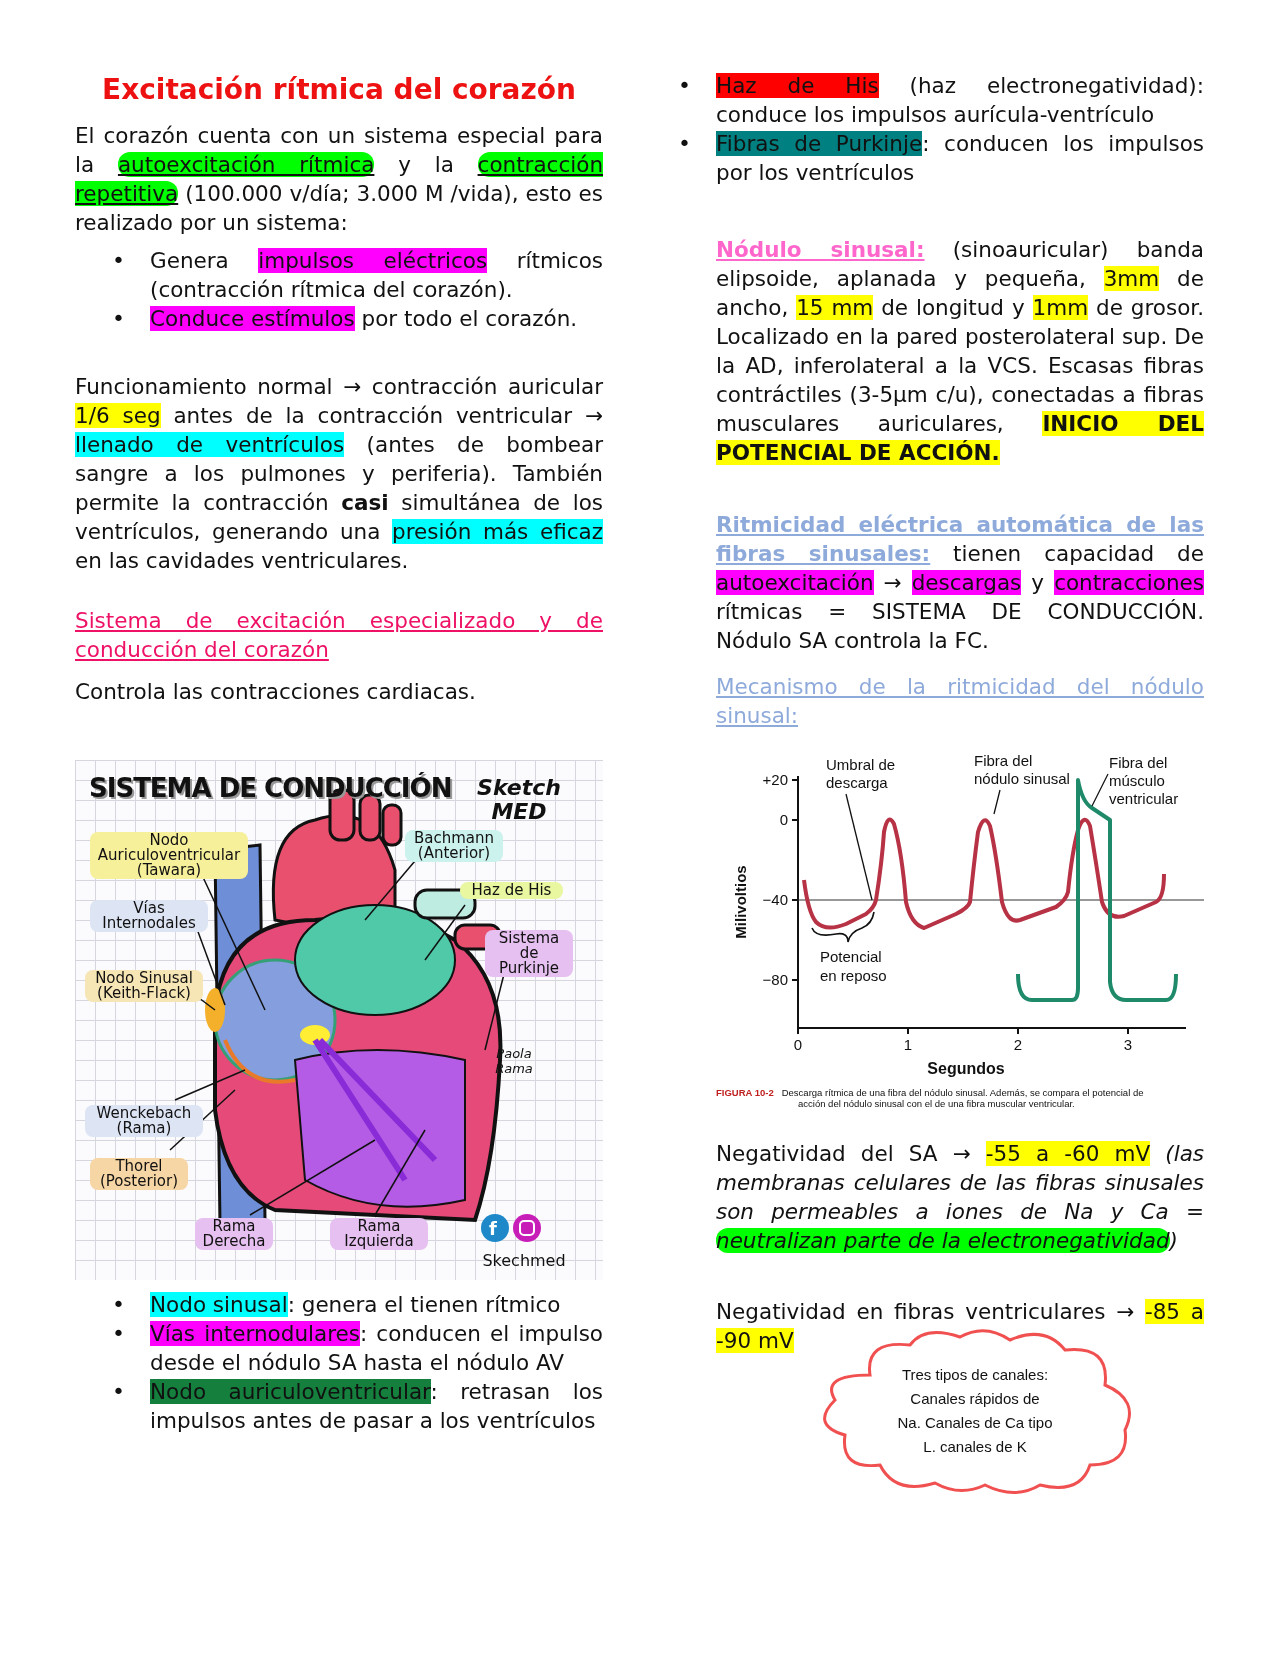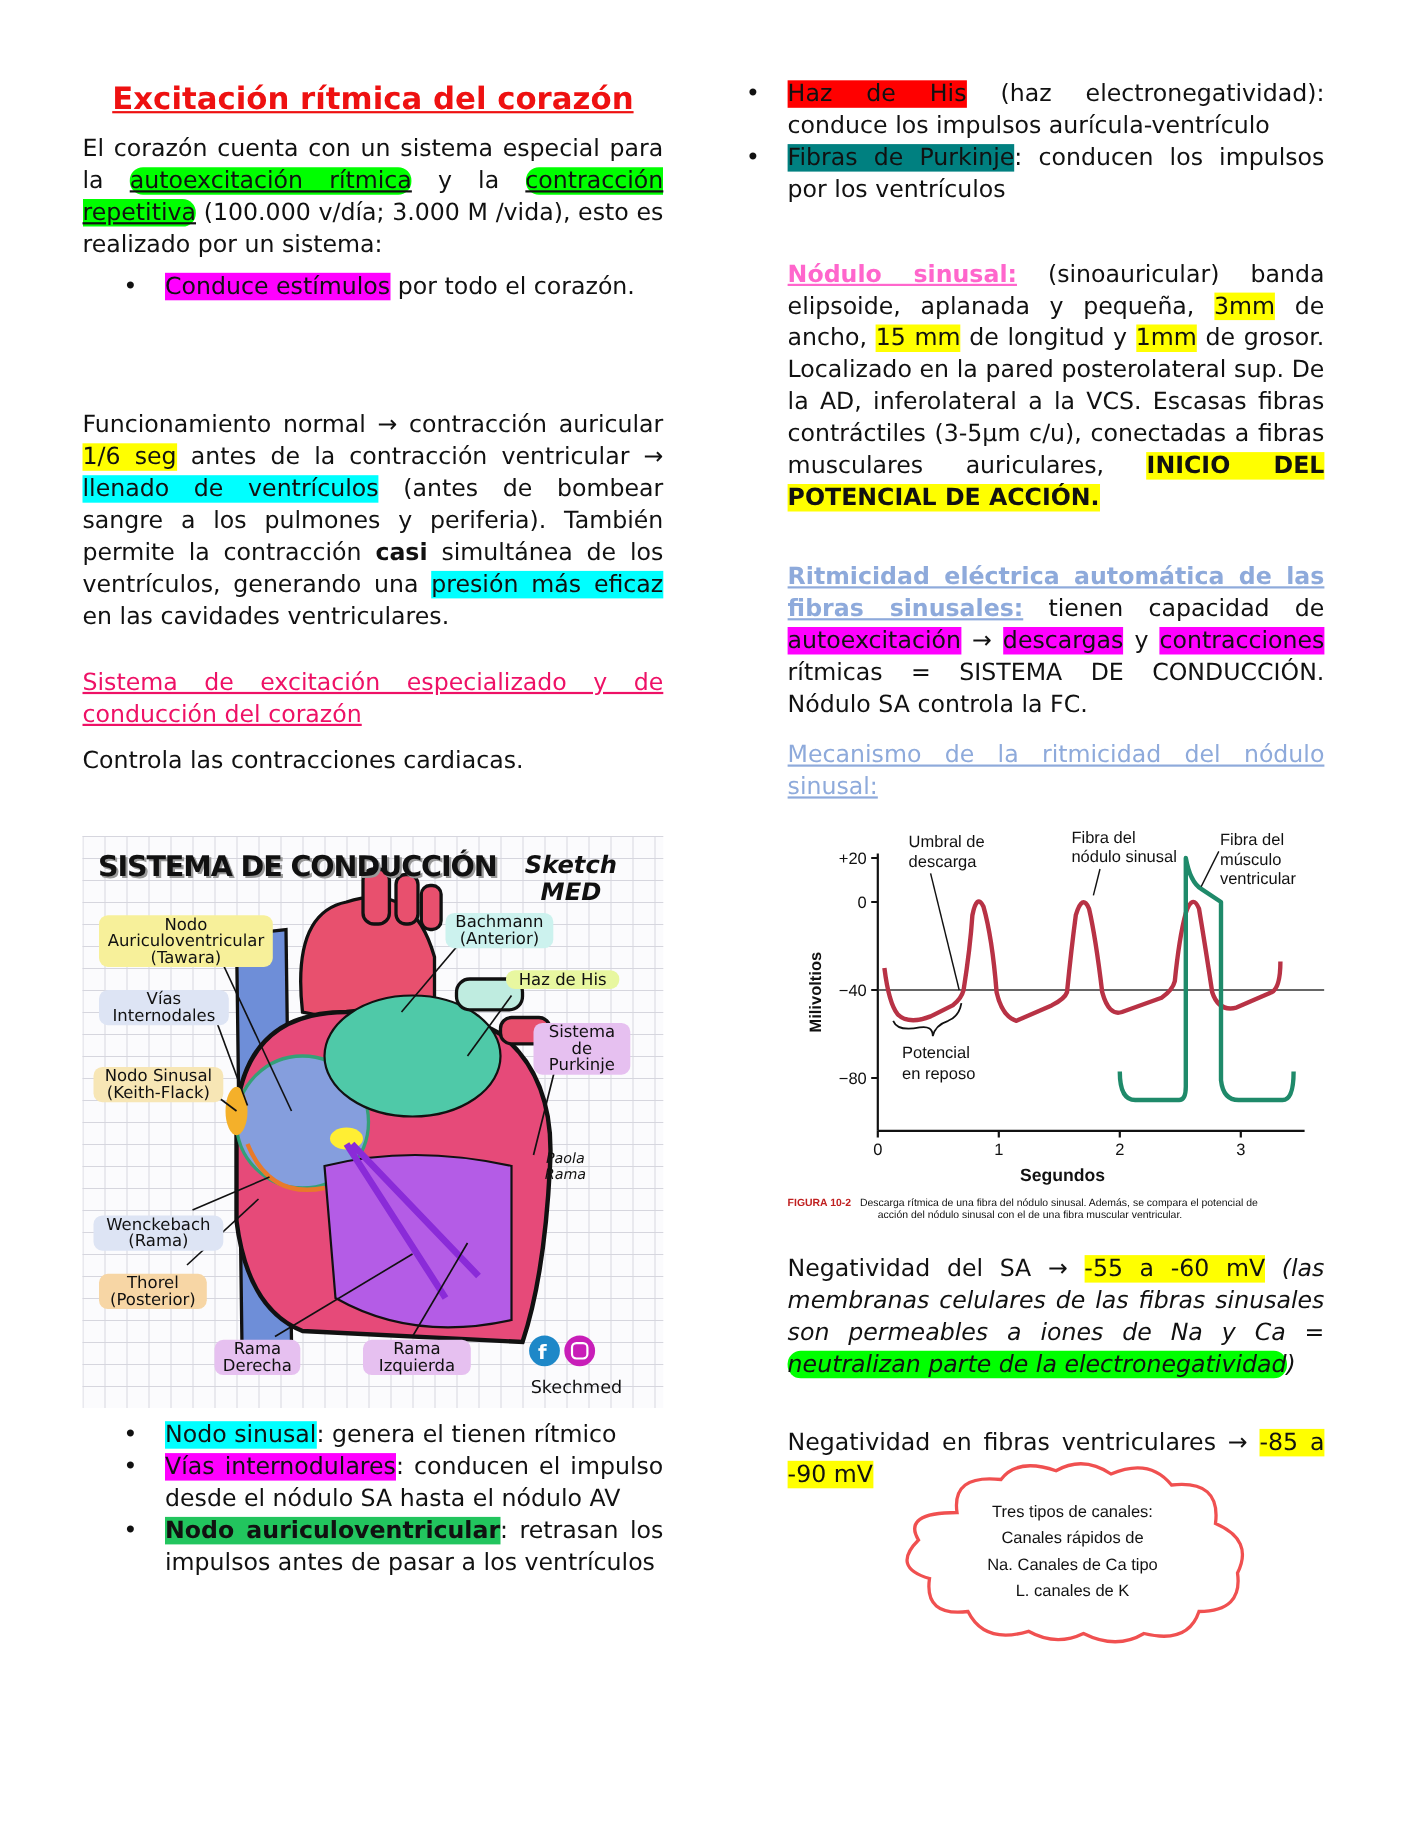--- a/index.html
+++ b/index.html
@@ -2,28 +2,28 @@
 <html><head>
 <meta charset="utf-8">
 <style>
   html, body { margin: 0; padding: 0; background: #ffffff; }
   body { width: 1280px; height: 1656px; position: relative; overflow: hidden;
          font-family: "DejaVu Sans", sans-serif; color: #111; }
   .col { position: absolute; top: 0; }
   .col-left { left: 75px; width: 528px; }
   p, li { font-size: 21.5px; line-height: 29px; margin: 0; text-align: justify; }
   .title { position: absolute; top: 73px; left: 75px; width: 528px; text-align: center;
-           font-size: 28px; font-weight: bold; color: #ee1111; text-decoration: underline; margin: 0; }
+           font-size: 28px; font-weight: bold; color: #ee1111; margin: 0; }
   .hl-green { background: #00ff00; border-radius: 12px; }
   .hl-magenta { background: #ff00ff; }
   .hl-yellow { background: #ffff00; }
   .hl-cyan { background: #00ffff; }
   .hl-red { background: #ff0000; }
   .hl-teal { background: #008080; }
-  .hl-gray { background: #22c55e; font-weight: bold; }
+  .hl-gray { background: #15803d; }
   .u { text-decoration: underline; }
   ul { margin: 0; padding-left: 75px; list-style: none; }
   ul li { position: relative; }
   ul li::before { content: "•"; position: absolute; left: -38px; top: 0; font-size: 22px; }
   .heading-pink { color: #ee1166; text-decoration: underline; }
   .heading-pink2 { color: #ff66cc; text-decoration: underline; font-weight: bold; }
   .heading-blue { color: #8eaadb; text-decoration: underline; font-weight: bold; }
   .heading-blue2 { color: #8eaadb; text-decoration: underline; }
   .abs { position: absolute; }
   .diagram { position: absolute; left: 75px; top: 760px; width: 528px; height: 520px;
@@ -41,20 +41,21 @@
 <body>
 
 <h1 class="title">Excitación rítmica del corazón</h1>
 
 <div class="col col-left">
   <p class="abs" style="top:121px; width:528px;">
     <span>El corazón cuenta con un sistema especial para la </span><span class="hl-green u">autoexcitación rítmica</span><span> y la </span><span class="hl-green u">contracción repetitiva</span><span> (100.000 v/día; 3.000 M /vida), esto es realizado por un sistema:</span>
   </p>
 
   <ul class="abs" style="top:246px; width:453px; left:0;">
+    <li><span>Genera </span><span class="hl-magenta">impulsos eléctricos</span><span> rítmicos (contracción rítmica del corazón).</span></li>
     <li><span></span><span class="hl-magenta">Conduce estímulos</span><span> por todo el corazón.</span></li>
   </ul>
 
   <p class="abs" style="top:372px; width:528px;">
     <span>Funcionamiento normal → contracción auricular </span><span class="hl-yellow">1/6 seg</span><span> antes de la contracción ventricular → </span><span class="hl-cyan">llenado de ventrículos</span><span> (antes de bombear sangre a los pulmones y periferia). También permite la contracción </span><b>casi</b><span> simultánea de los ventrículos, generando una </span><span class="hl-cyan">presión más eficaz</span><span> en las cavidades ventriculares.</span>
   </p>
 
   <p class="abs heading-pink" style="top:606px; width:528px;">Sistema de excitación especializado y de conducción del corazón</p>
   <p class="abs" style="top:677px; width:528px;">Controla las contracciones cardiacas.</p>
 </div>

